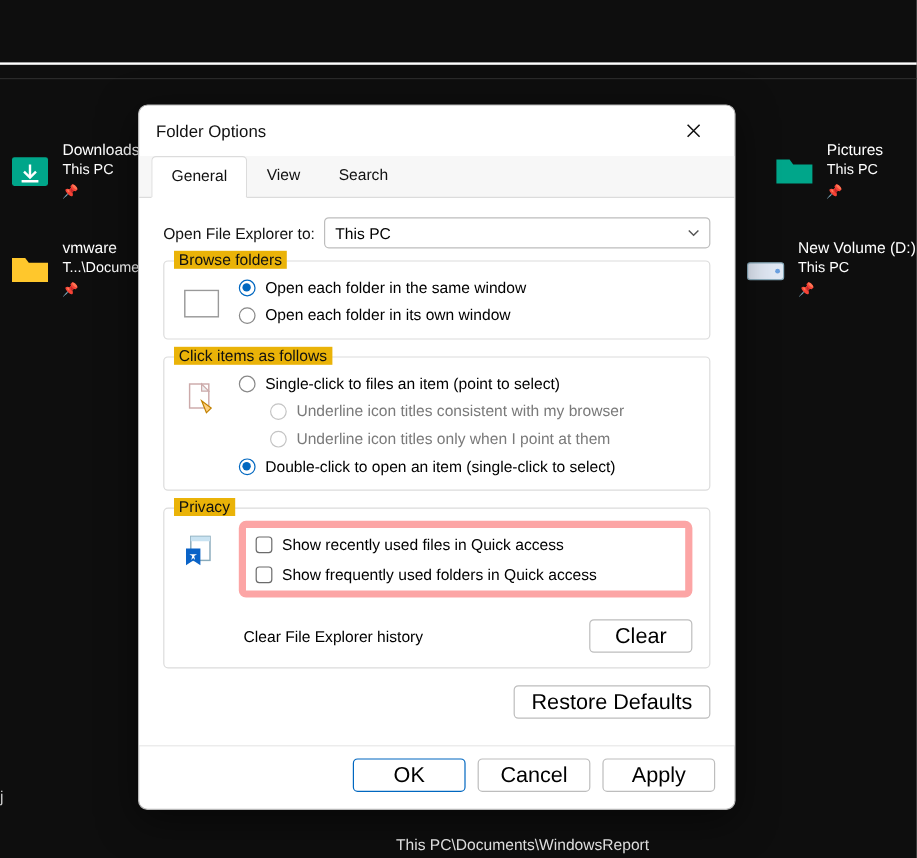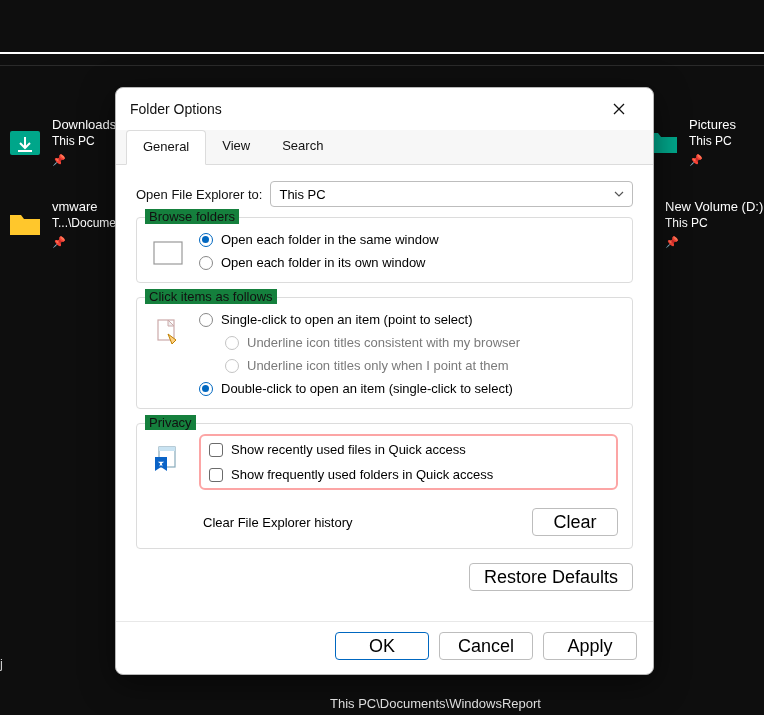--- a/index.html
+++ b/index.html
@@ -16,21 +16,21 @@
 .desktop-area { position: absolute; left: 0; top: 68px; width: 764px; height: 647px; }
 .folder-row { position: absolute; display: flex; align-items: center; gap: 10px; height: 56px; }
 .folder-icon { width: 34px; height: 30px; display:flex; align-items:center; justify-content:center; }
 .folder-text { color: #fff; font-size: 13px; line-height: 17px; }
 .folder-text .sub { color: #fff; font-size: 12px; }
 .pin-icon { color: #888; font-size: 11px; margin-top: 2px; }
 
 .dialog {
   position: absolute;
   left: 115px; top: 87px;
-  width: 539px; height: 588px;
+  width: 498px; height: 588px;
   background: #fff;
   border: 1px solid #b8b8b8;
   border-radius: 8px;
   box-shadow: 0 8px 32px rgba(0,0,0,.5);
   display: flex; flex-direction: column;
 }
 .title-row {
   height: 42px; display:flex; align-items:center; justify-content:space-between;
   padding: 0 14px;
 }
@@ -50,21 +50,21 @@
   padding: 0 8px; font-size:13px; cursor:pointer; background:#fff;
 }
 .combo .chev { width:10px; height:10px; }
 
 .fieldset {
   border:1px solid #dcdcdc; border-radius:4px;
   padding: 10px 14px 12px; margin-bottom: 14px;
   position: relative;
 }
 .fieldset .legend {
-  position:absolute; top:-9px; left:8px; background:#15803d; padding:0 4px;
+  position:absolute; top:-9px; left:8px; background:#eab308; padding:0 4px;
   font-size:13px; color:#111;
 }
 .field-body { display:flex; gap:14px; align-items:flex-start; margin-top:4px; }
 .field-icon { width: 34px; height: 34px; margin-top: 4px; display:flex; align-items:center; justify-content:center; flex-shrink:0; }
 .opts { flex:1; display:flex; flex-direction:column; gap: 8px; }
 .opt { display:flex; align-items:center; gap: 8px; font-size:13px; }
 .opt.sub { margin-left: 26px; color:#7a7a7a; }
 .opt.sub .radio { accent-color:#bbb; }
 .radio {
   width:14px; height:14px; appearance:none; border:1.5px solid #888; border-radius:50%;
@@ -76,21 +76,21 @@
   background:#0067c0; border-radius:50%;
 }
 .radio:disabled { border-color:#c4c4c4; cursor:default; }
 .chk {
   width:14px; height:14px; appearance:none; border:1.5px solid #6b6b6b; border-radius:3px;
   cursor:pointer; flex-shrink:0;
 }
 .chk:checked { background:#0067c0; border-color:#0067c0; }
 
 .privacy-box {
-  border: 2px solid #fca5a5; border-radius:6px;
+  border: 6px solid #fca5a5; border-radius:6px;
   padding: 6px 8px; margin: -4px 0 6px 0;
   display:flex; flex-direction:column; gap:10px;
 }
 .clear-row { display:flex; align-items:center; justify-content:space-between; margin-top: 4px; padding-left:4px; }
 .btn {
   min-width: 86px; height: 28px; padding: 0 14px;
   background:#fff; border:1px solid #bdbdbd; border-radius:4px;
   font-size:18px; cursor:pointer;
   display:inline-flex; align-items:center; justify-content:center;
 }
@@ -225,21 +225,21 @@
         <div class="field-icon">
           <svg width="28" height="30" viewBox="0 0 28 30">
             <rect x="4" y="2" width="16" height="20" fill="#fff" stroke="#caa" stroke-width="1.2"></rect>
             <path d="M14 2 L20 8 L14 8 Z" fill="#eee" stroke="#caa" stroke-width="1"></path>
             <path d="M14 16 L18 26 L22 22 Z" fill="#ffd080" stroke="#c08000" stroke-width="1"></path>
           </svg>
         </div>
         <div class="opts">
           <label class="opt">
             <input type="radio" class="radio" name="click" style="">
-            <span>Single-click to open an item (point to select)</span>
+            <span>Single-click to files an item (point to select)</span>
           </label>
           <label class="opt sub">
             <input type="radio" class="radio" name="underline" disabled="" style="">
             <span>Underline icon titles consistent with my browser</span>
           </label>
           <label class="opt sub">
             <input type="radio" class="radio" name="underline" disabled="" style="">
             <span>Underline icon titles only when I point at them</span>
           </label>
           <label class="opt">

